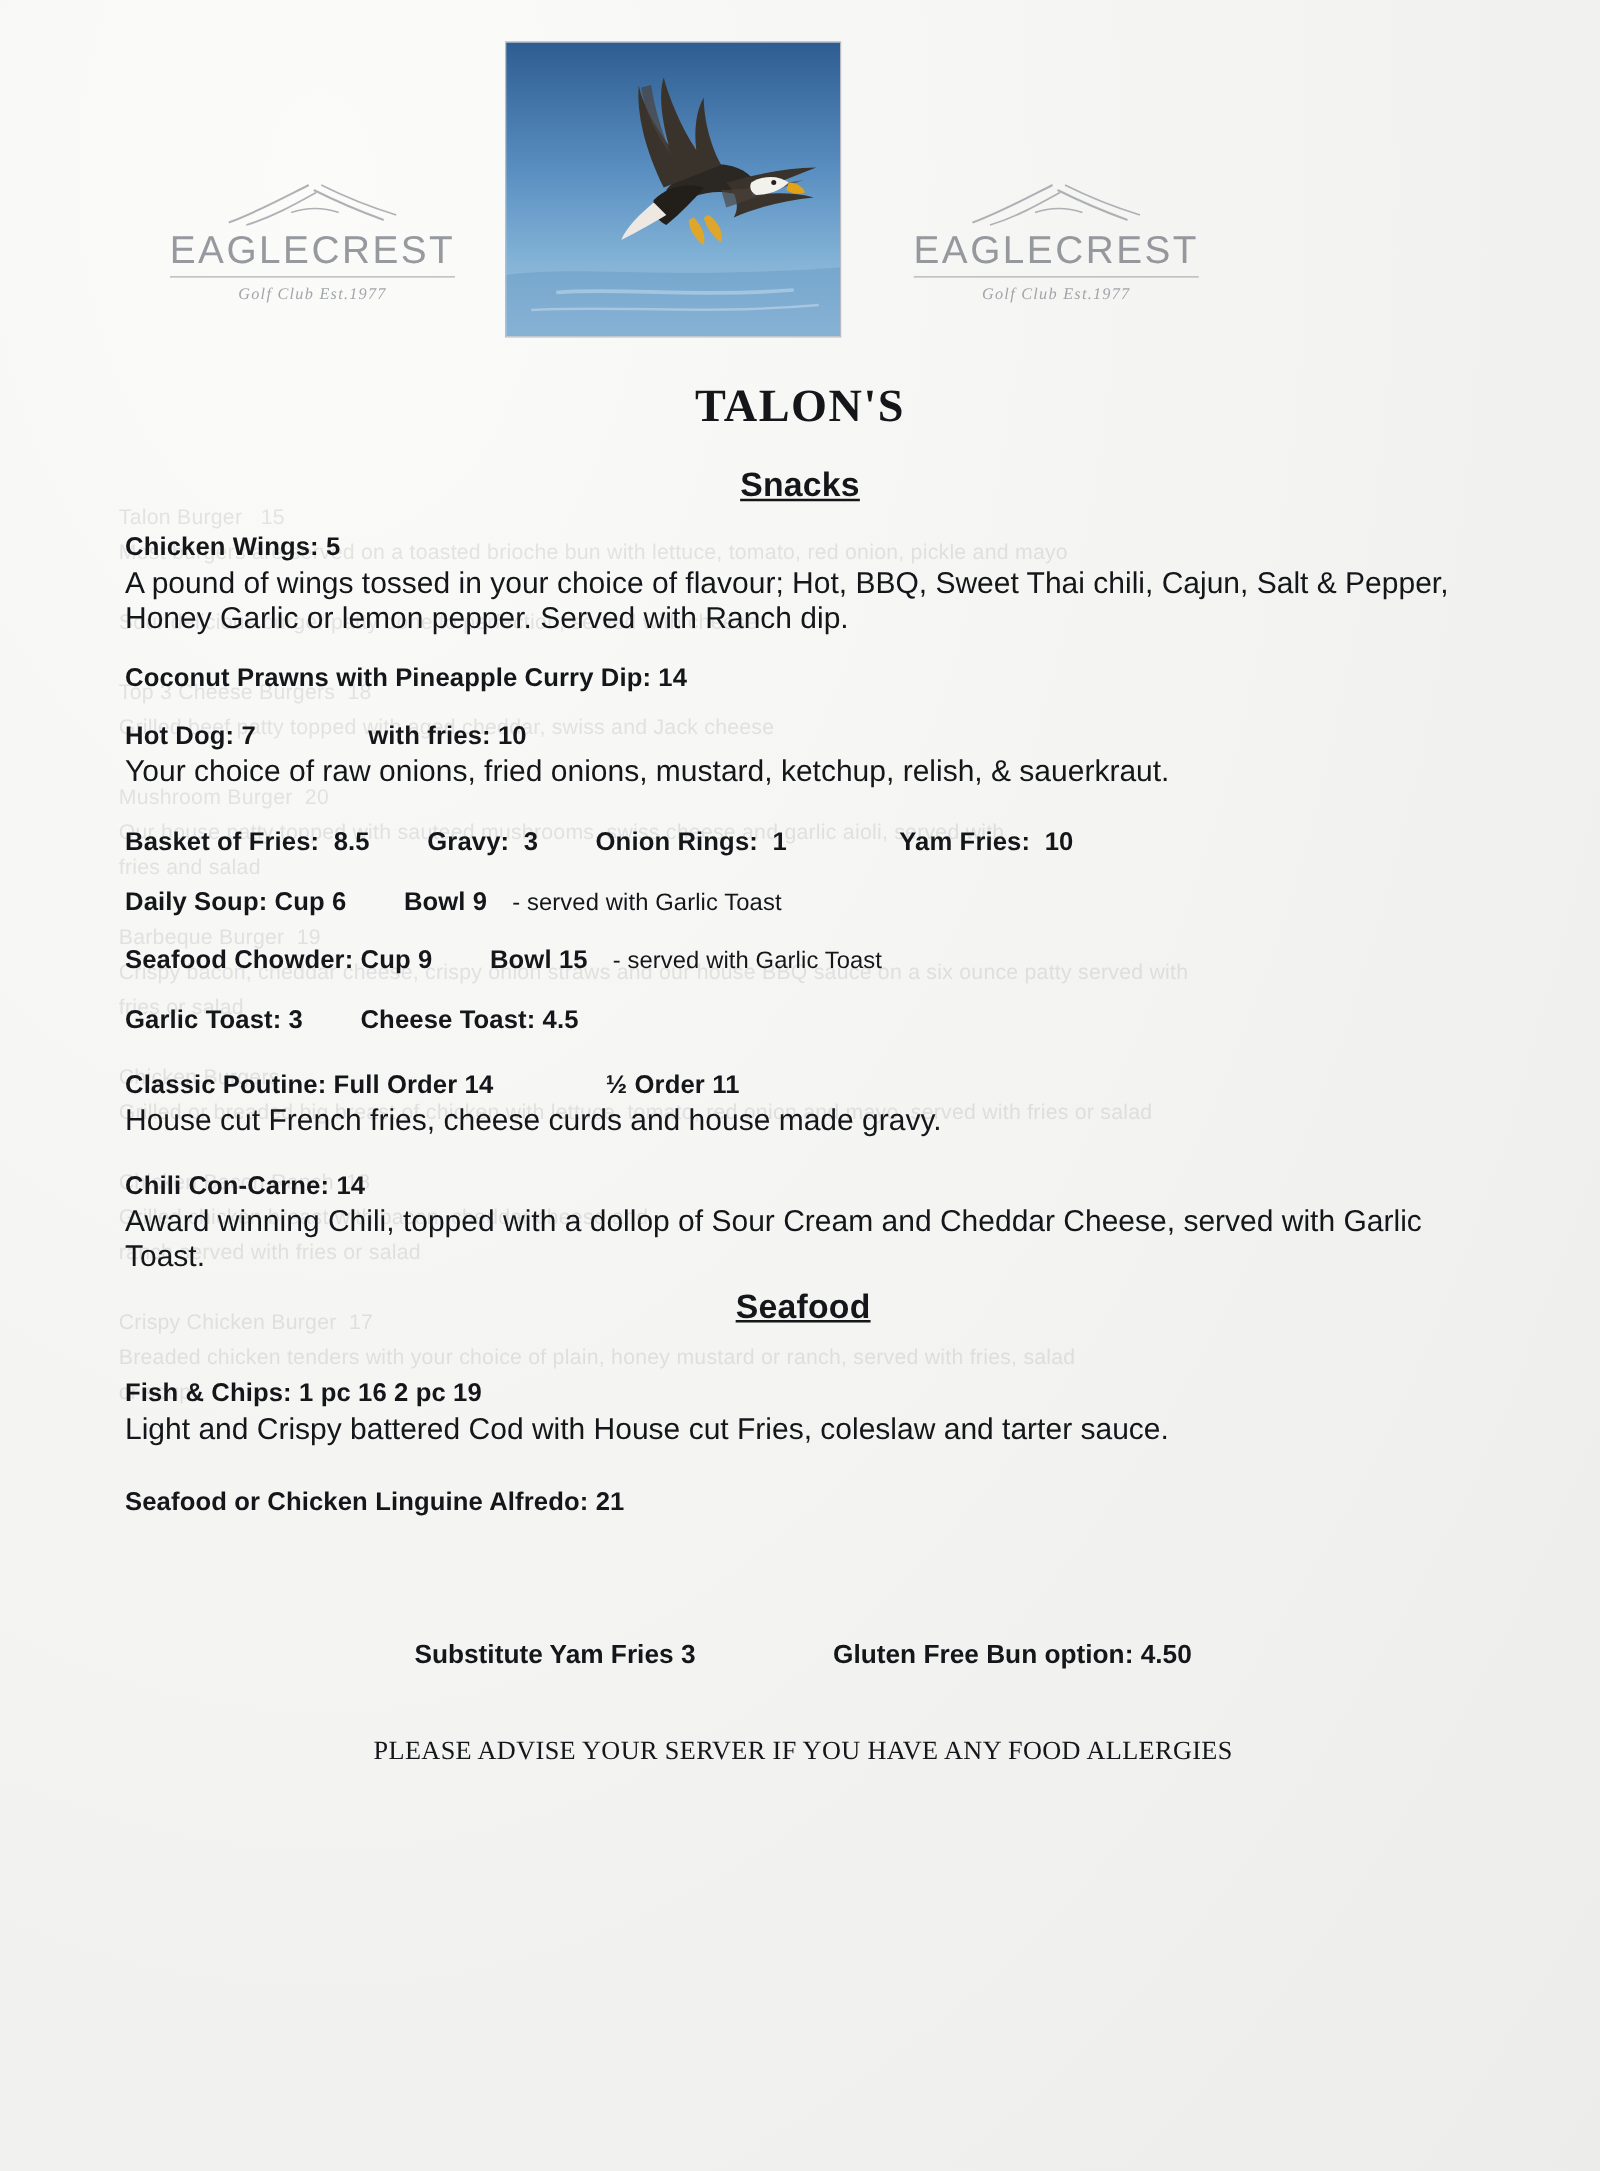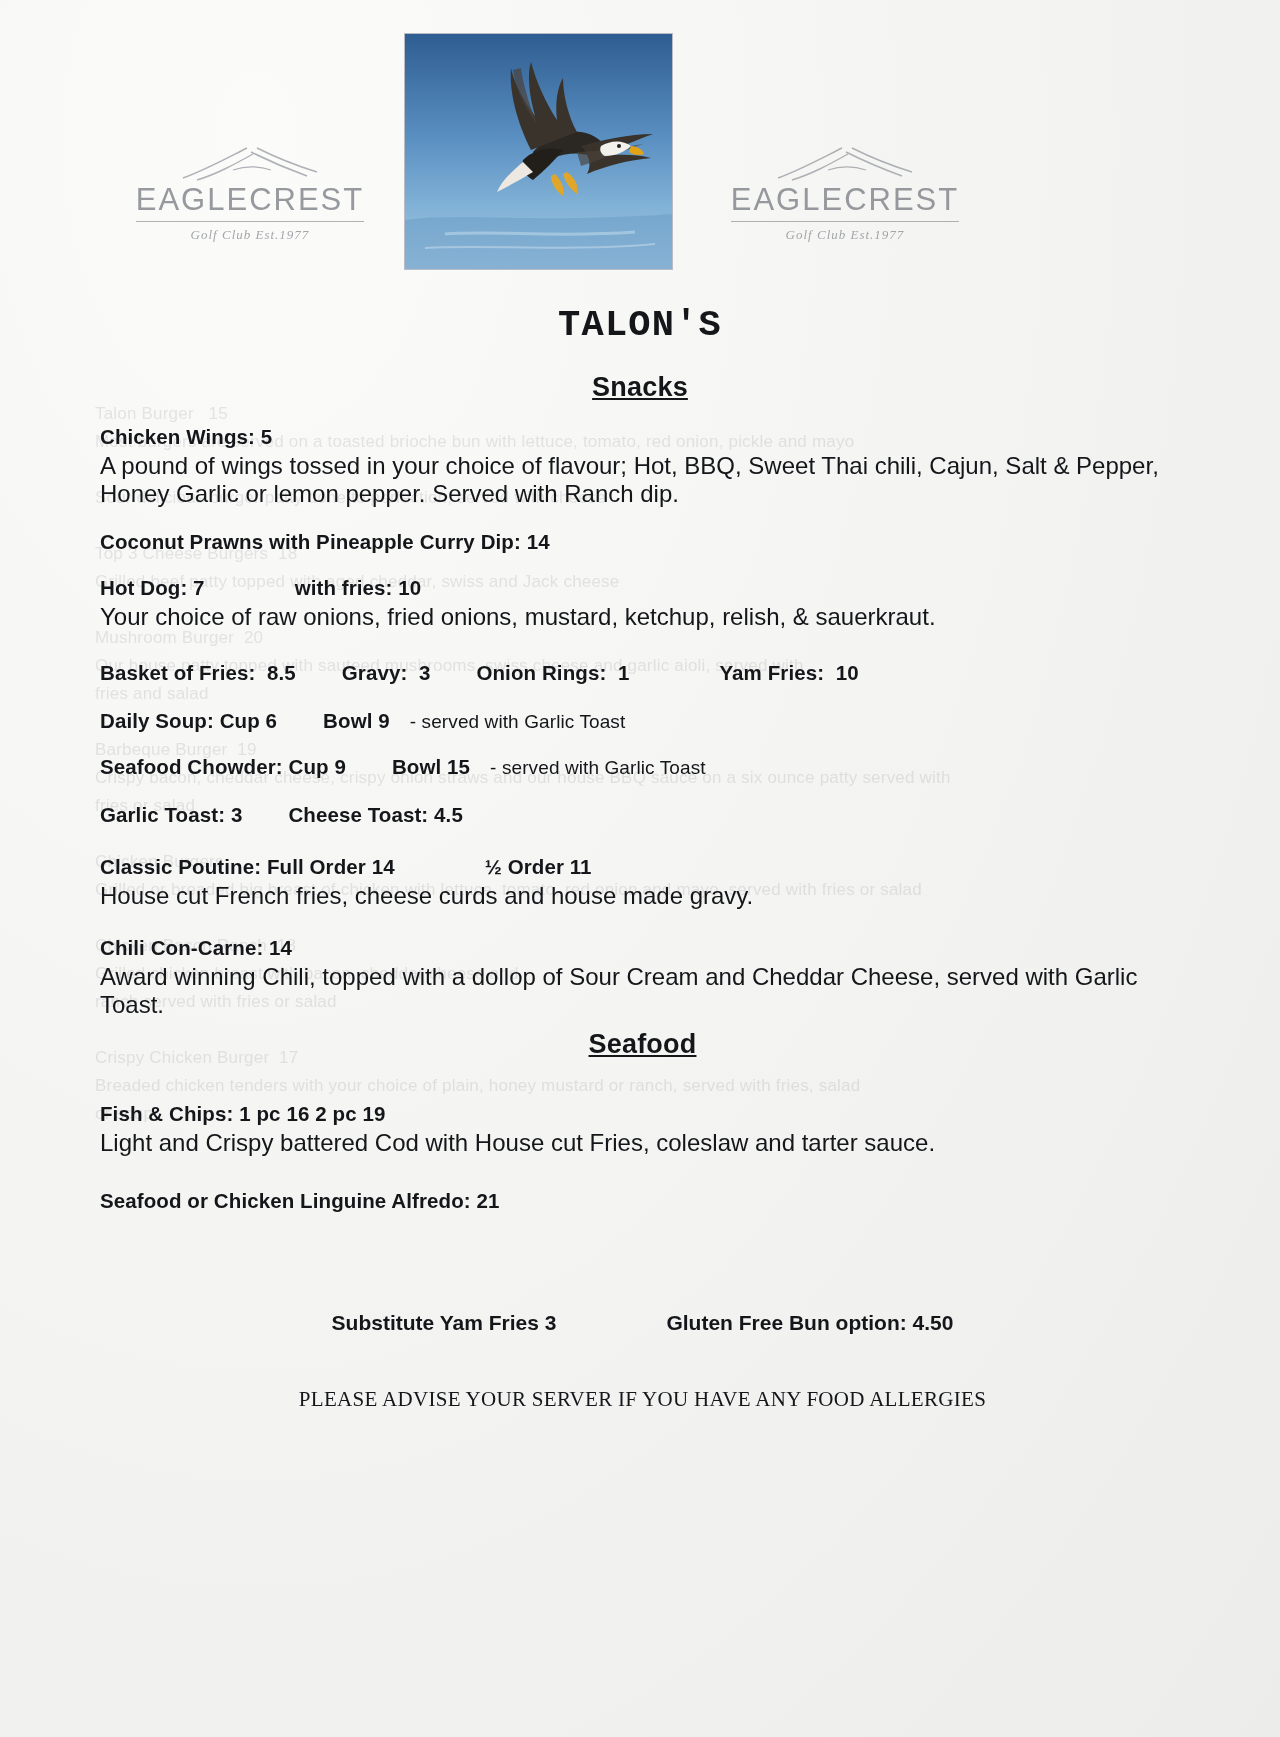--- a/index.html
+++ b/index.html
@@ -87,21 +87,21 @@
     background: linear-gradient(#2f5f93 0%, #4f86b9 38%, #6ea3cb 62%, #93bcdc 100%);
   }
   .eagle-photo svg { display: block; }
 
   .title {
     text-align: center;
     font-size: 37px;
     font-weight: bold;
     letter-spacing: 1.2px;
     margin-top: 4px;
-    font-family: Liberation Mono, monospace;
+    font-family: Liberation Serif, serif;
   }
   .section-head {
     text-align: center;
     font-size: 27px;
     font-weight: bold;
     text-decoration: underline;
     margin-top: 26px;
     font-family: "Liberation Sans", sans-serif;
     letter-spacing: 0.2px;
   }

